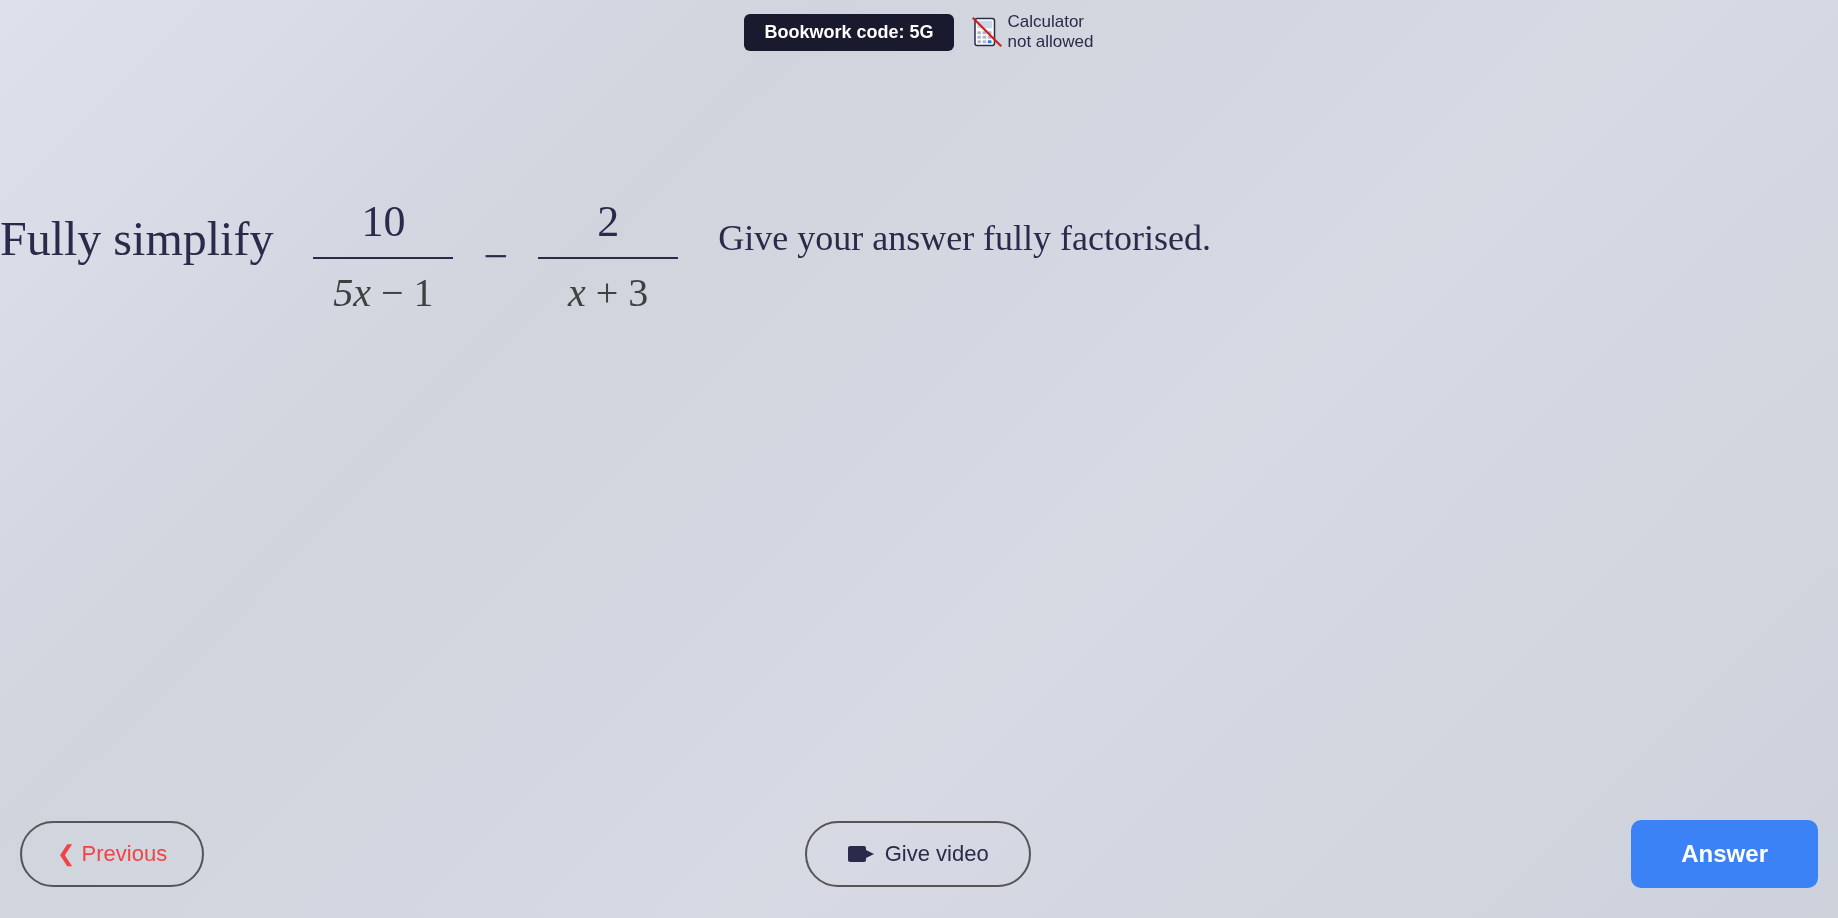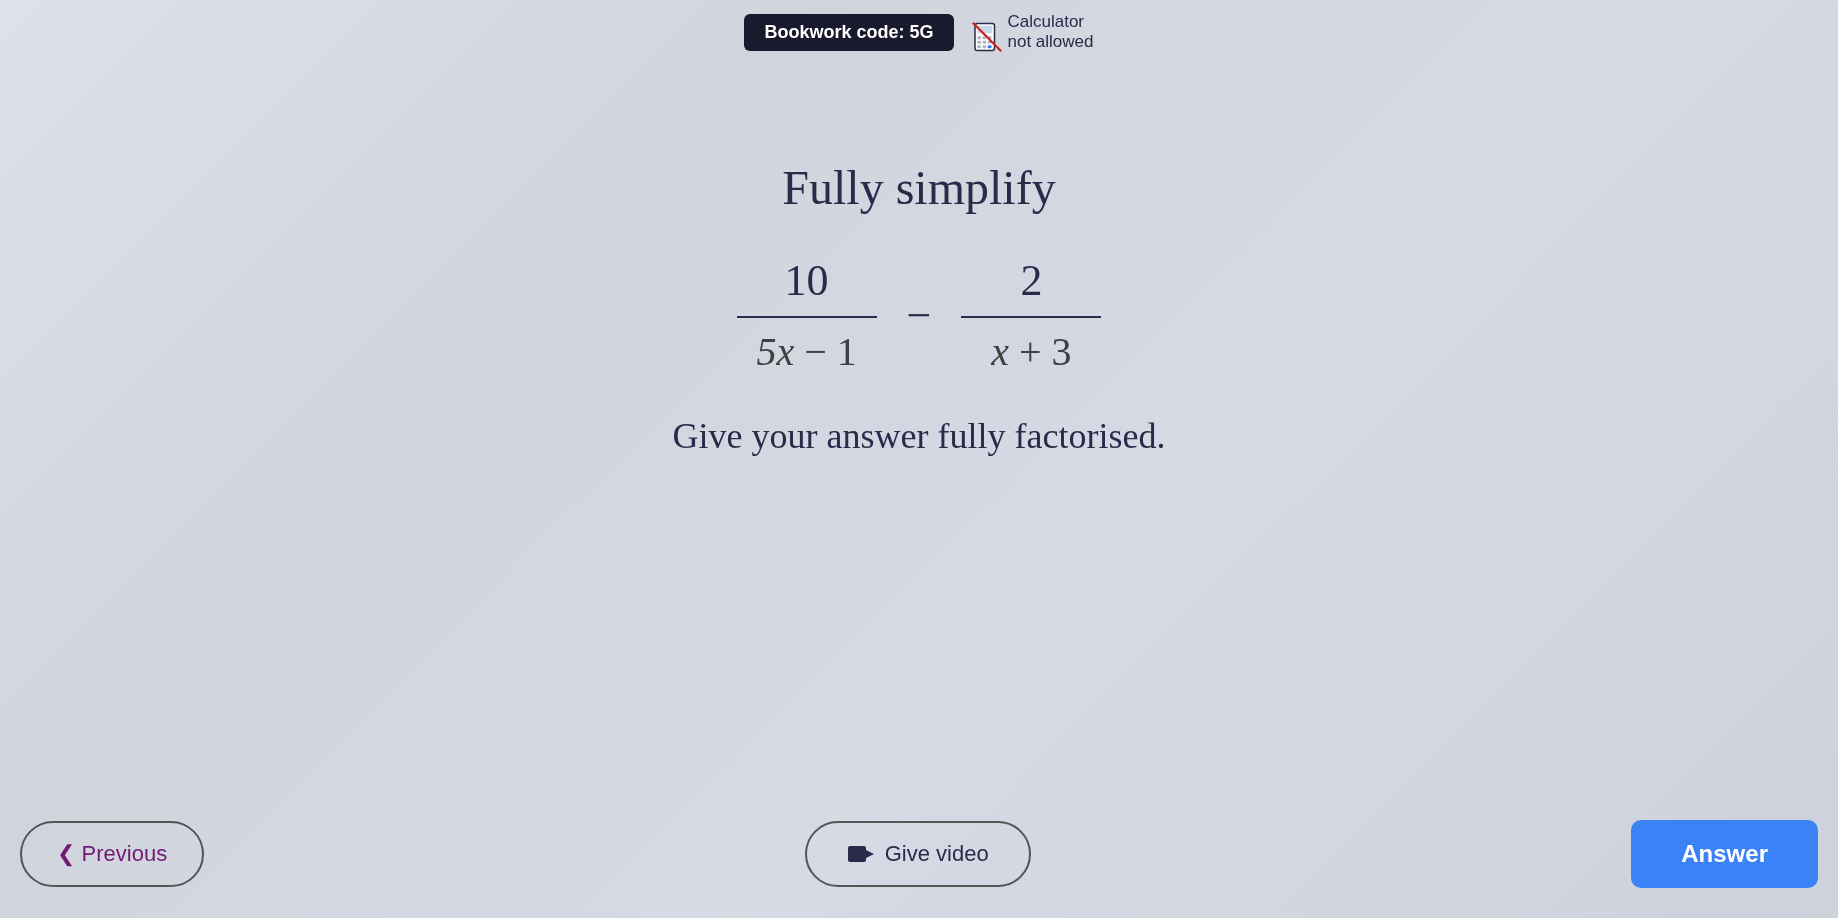--- a/index.html
+++ b/index.html
@@ -44,54 +44,55 @@
       color: #ffffff;
       font-family: Arial, sans-serif;
       font-size: 18px;
       font-weight: 600;
       padding: 8px 20px;
       border-radius: 6px;
     }
 
     .calculator-notice {
       display: flex;
-      align-items: flex-end;
+      align-items: center;
       gap: 6px;
       font-family: Arial, sans-serif;
       font-size: 17px;
       color: #2a2a4a;
       font-weight: 500;
     }
 
     
     .main-content {
       position: absolute;
       top: 80px;
       left: 0;
       right: 0;
       display: flex;
-      flex-direction: column;
+      flex-direction: row;
       align-items: center;
       gap: 40px;
       padding-top: 80px;
     }
 
     .question-title {
       font-size: 48px;
       color: #2a2a4a;
       font-weight: 400;
       font-family: Georgia, serif;
     }
 
     .math-expression {
       display: flex;
       align-items: center;
       gap: 30px;
       font-size: 42px;
       color: #2a2a4a;
+      margin-top: 36px;
     }
 
     .fraction {
       display: flex;
       flex-direction: column;
       align-items: center;
       gap: 4px;
     }
 
     .fraction-numerator {
@@ -140,21 +141,21 @@
       right: 0;
       display: flex;
       align-items: center;
       justify-content: space-between;
       padding: 0 20px;
     }
 
     .previous-button {
       background: transparent;
       border: 2px solid #555;
-      color: #701a75;
+      color: #ef4444;
       font-family: Arial, sans-serif;
       font-size: 22px;
       font-weight: 500;
       padding: 18px 35px;
       border-radius: 50px;
       cursor: pointer;
       display: flex;
       align-items: center;
       gap: 8px;
     }

